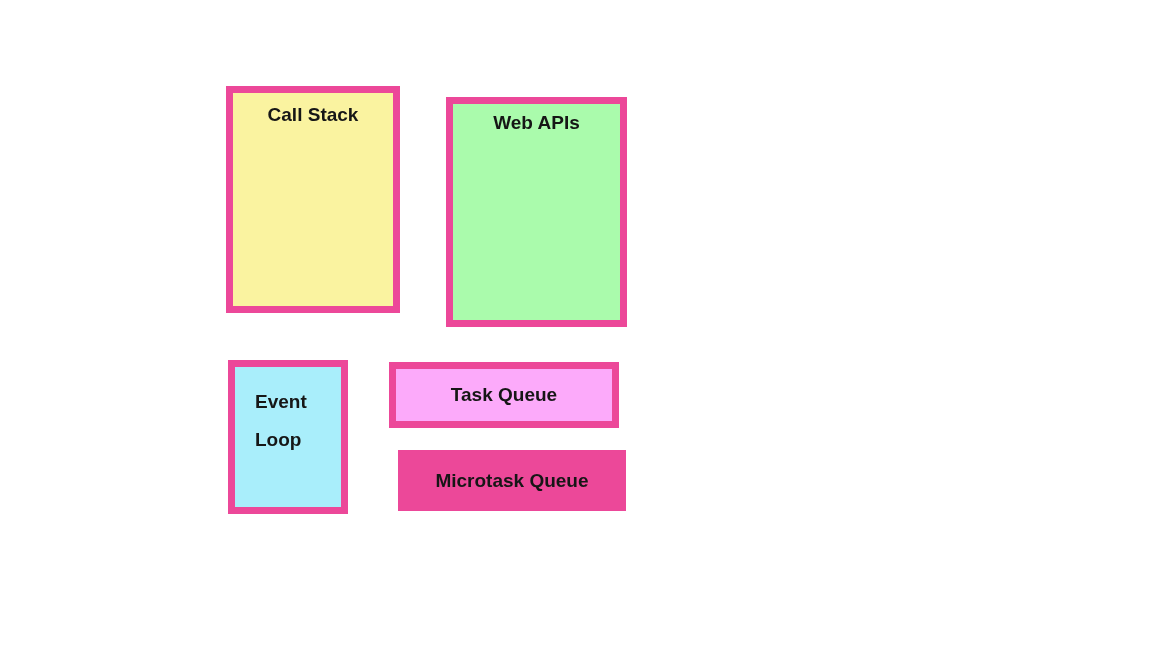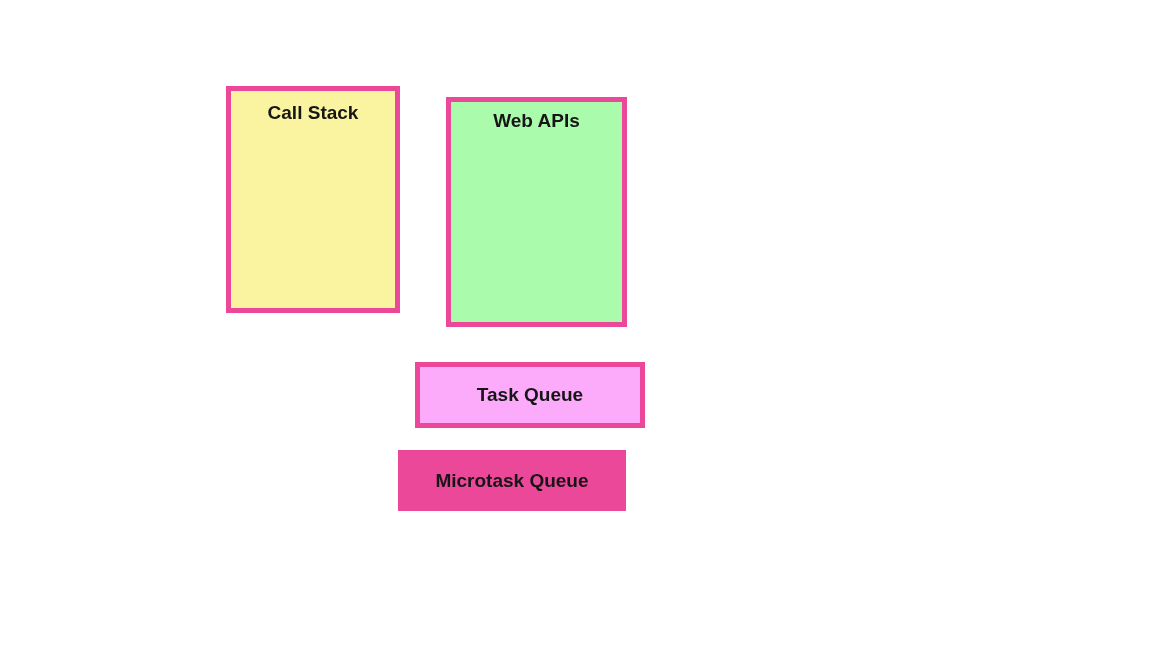--- a/index.html
+++ b/index.html
@@ -9,21 +9,21 @@
     font-family: "Liberation Sans", sans-serif;
   }
   .canvas {
     position: relative;
     width: 1152px; height: 648px;
     background: #ffffff;
     overflow: hidden;
   }
   .box {
     position: absolute;
-    border: 5px solid #ec4899;
+    border: 7px solid #ec4899;
     color: #161616;
     font-weight: 700;
     font-size: 19px;
   }
   .box-call-stack {
     left: 226px; top: 86px;
     width: 174px; height: 227px;
     text-align: center;
     padding-top: 11px;
   }
@@ -36,21 +36,21 @@
   .box-event-loop {
     left: 228px; top: 360px;
     width: 120px; height: 154px;
     padding: 16px 0 0 20px;
   }
   .box-event-loop .line {
     display: block;
     line-height: 38px;
   }
   .box-task-queue {
-    left: 415px; top: 362px;
+    left: 389px; top: 362px;
     width: 230px; height: 66px;
     display: flex; align-items: center; justify-content: center;
   }
   .box-microtask-queue {
     left: 398px; top: 450px;
     width: 228px; height: 61px;
     display: flex; align-items: center; justify-content: center;
   }
 </style>
 </head>
@@ -59,20 +59,24 @@
 <div class="canvas">
 
   <div class="box box-call-stack" style="background: rgb(250, 243, 160);">
     <span>Call Stack</span>
   </div>
 
   <div class="box box-web-apis" style="background: rgb(170, 251, 172);">
     <span>Web APIs</span>
   </div>
 
+  <div class="box box-event-loop" style="background: rgb(169, 238, 251);">
+    <span class="line">Event</span>
+    <span class="line">Loop</span>
+  </div>
 
   <div class="box box-task-queue" style="background: rgb(252, 170, 250);">
     <span>Task Queue</span>
   </div>
 
   <div class="box box-microtask-queue" style="background: #ec4899;">
     <span>Microtask Queue</span>
   </div>
 
 </div>

